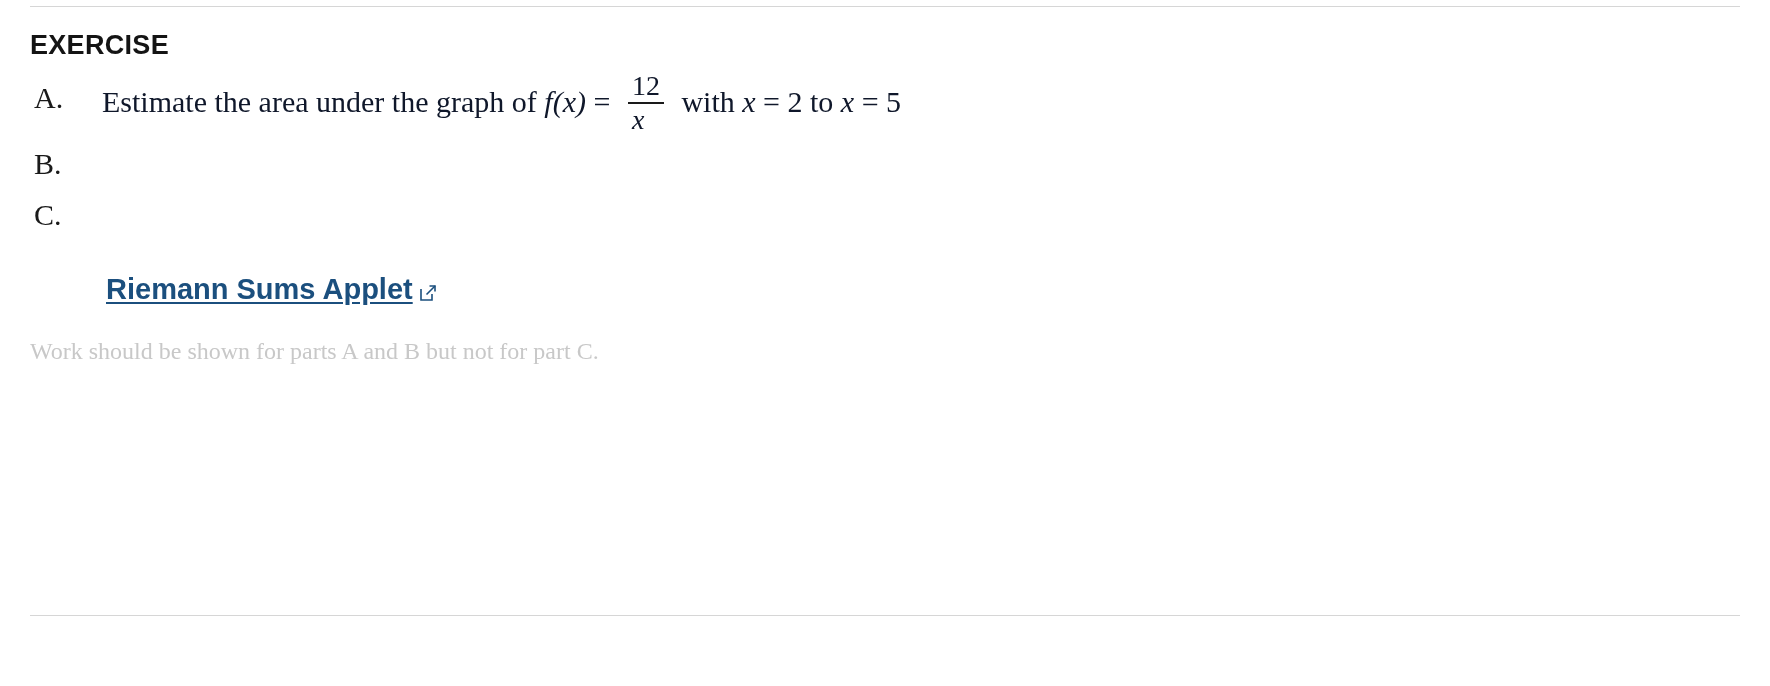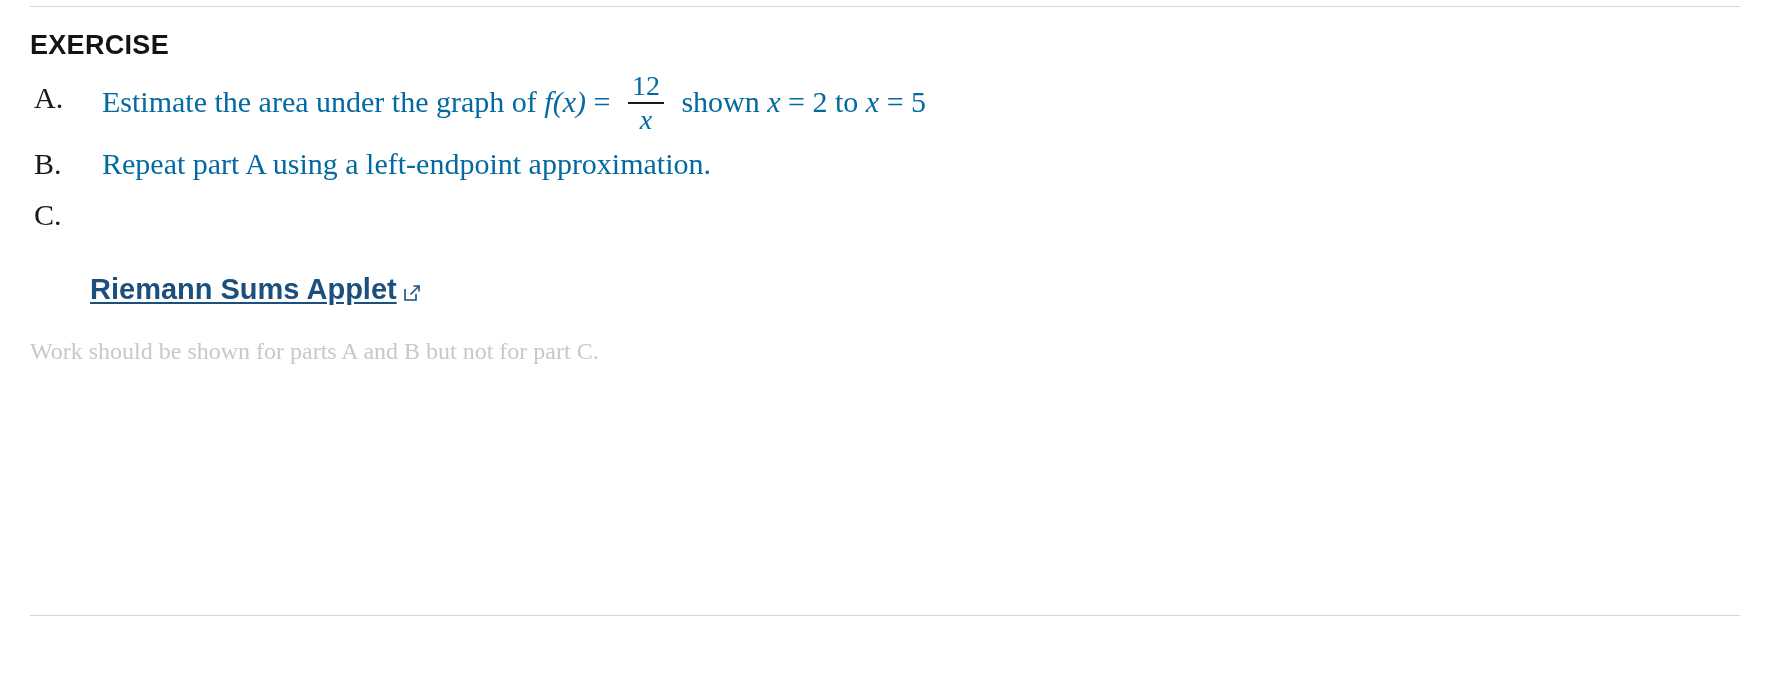--- a/index.html
+++ b/index.html
@@ -65,30 +65,30 @@
     width: 72px;
     font-size: 30px;
     line-height: 49px;
     color: #1a1a1a;
     padding-left: 4px;
     box-sizing: border-box;
   }
   .item-body {
     font-size: 30px;
     line-height: 49px;
-    color: #0369a1;
+    color: #0f172a;
     max-width: 1010px;
   }
   .mathvar {
     font-style: italic;
   }
   .frac {
     display: inline-block;
     vertical-align: middle;
-    text-align: center;
+    text-align: left;
     margin: 0 8px;
     position: relative;
     top: -2px;
   }
   .frac .num {
     display: block;
     font-size: 28px;
     line-height: 30px;
     padding: 0 6px;
   }
@@ -100,21 +100,21 @@
   }
   .frac .den {
     display: block;
     font-size: 28px;
     line-height: 30px;
     font-style: italic;
     padding: 0 6px;
   }
   .applet-link-row {
     margin-top: 34px;
-    margin-left: 60px;
+    margin-left: 76px;
   }
   .applet-link {
     font-family: "Liberation Sans", sans-serif;
     font-weight: bold;
     font-size: 29px;
     color: #1b4f7e;
     text-decoration: underline;
     text-underline-offset: 3px;
     cursor: pointer;
   }
@@ -147,27 +147,26 @@
 
   <div class="content">
 
     <h2 class="exercise-heading">EXERCISE</h2>
 
     <ul class="items">
 
       <li class="item">
         <div class="item-marker">A.</div>
         <div class="item-body">
-          <span>Estimate the area under the graph of </span><span class="mathvar">f</span><span class="mathvar">(x)</span><span> = </span><span class="frac"><span class="num">12</span><span class="bar"></span><span class="den">x</span></span><span> shown </span><span class="mathvar">x</span><span> = 2 to </span><span class="mathvar">x</span><span> = 5</span>
+          <span>Estimate the area under the graph of </span><span class="mathvar">f</span><span class="mathvar">(x)</span><span> = </span><span class="frac"><span class="num">12</span><span class="bar"></span><span class="den">x</span></span><span> with </span><span class="mathvar">x</span><span> = 2 to </span><span class="mathvar">x</span><span> = 5</span>
         </div>
       </li>
 
       <li class="item">
         <div class="item-marker">B.</div>
-        <div class="item-body">Repeat part A using a left-endpoint approximation.</div>
       </li>
 
       <li class="item">
         <div class="item-marker">C.</div>
       </li>
 
     </ul>
 
     <div class="applet-link-row">
       <a class="applet-link" href="#">Riemann Sums Applet</a><span class="external-icon"><svg width="18" height="18" viewBox="0 0 18 18" aria-hidden="true">

